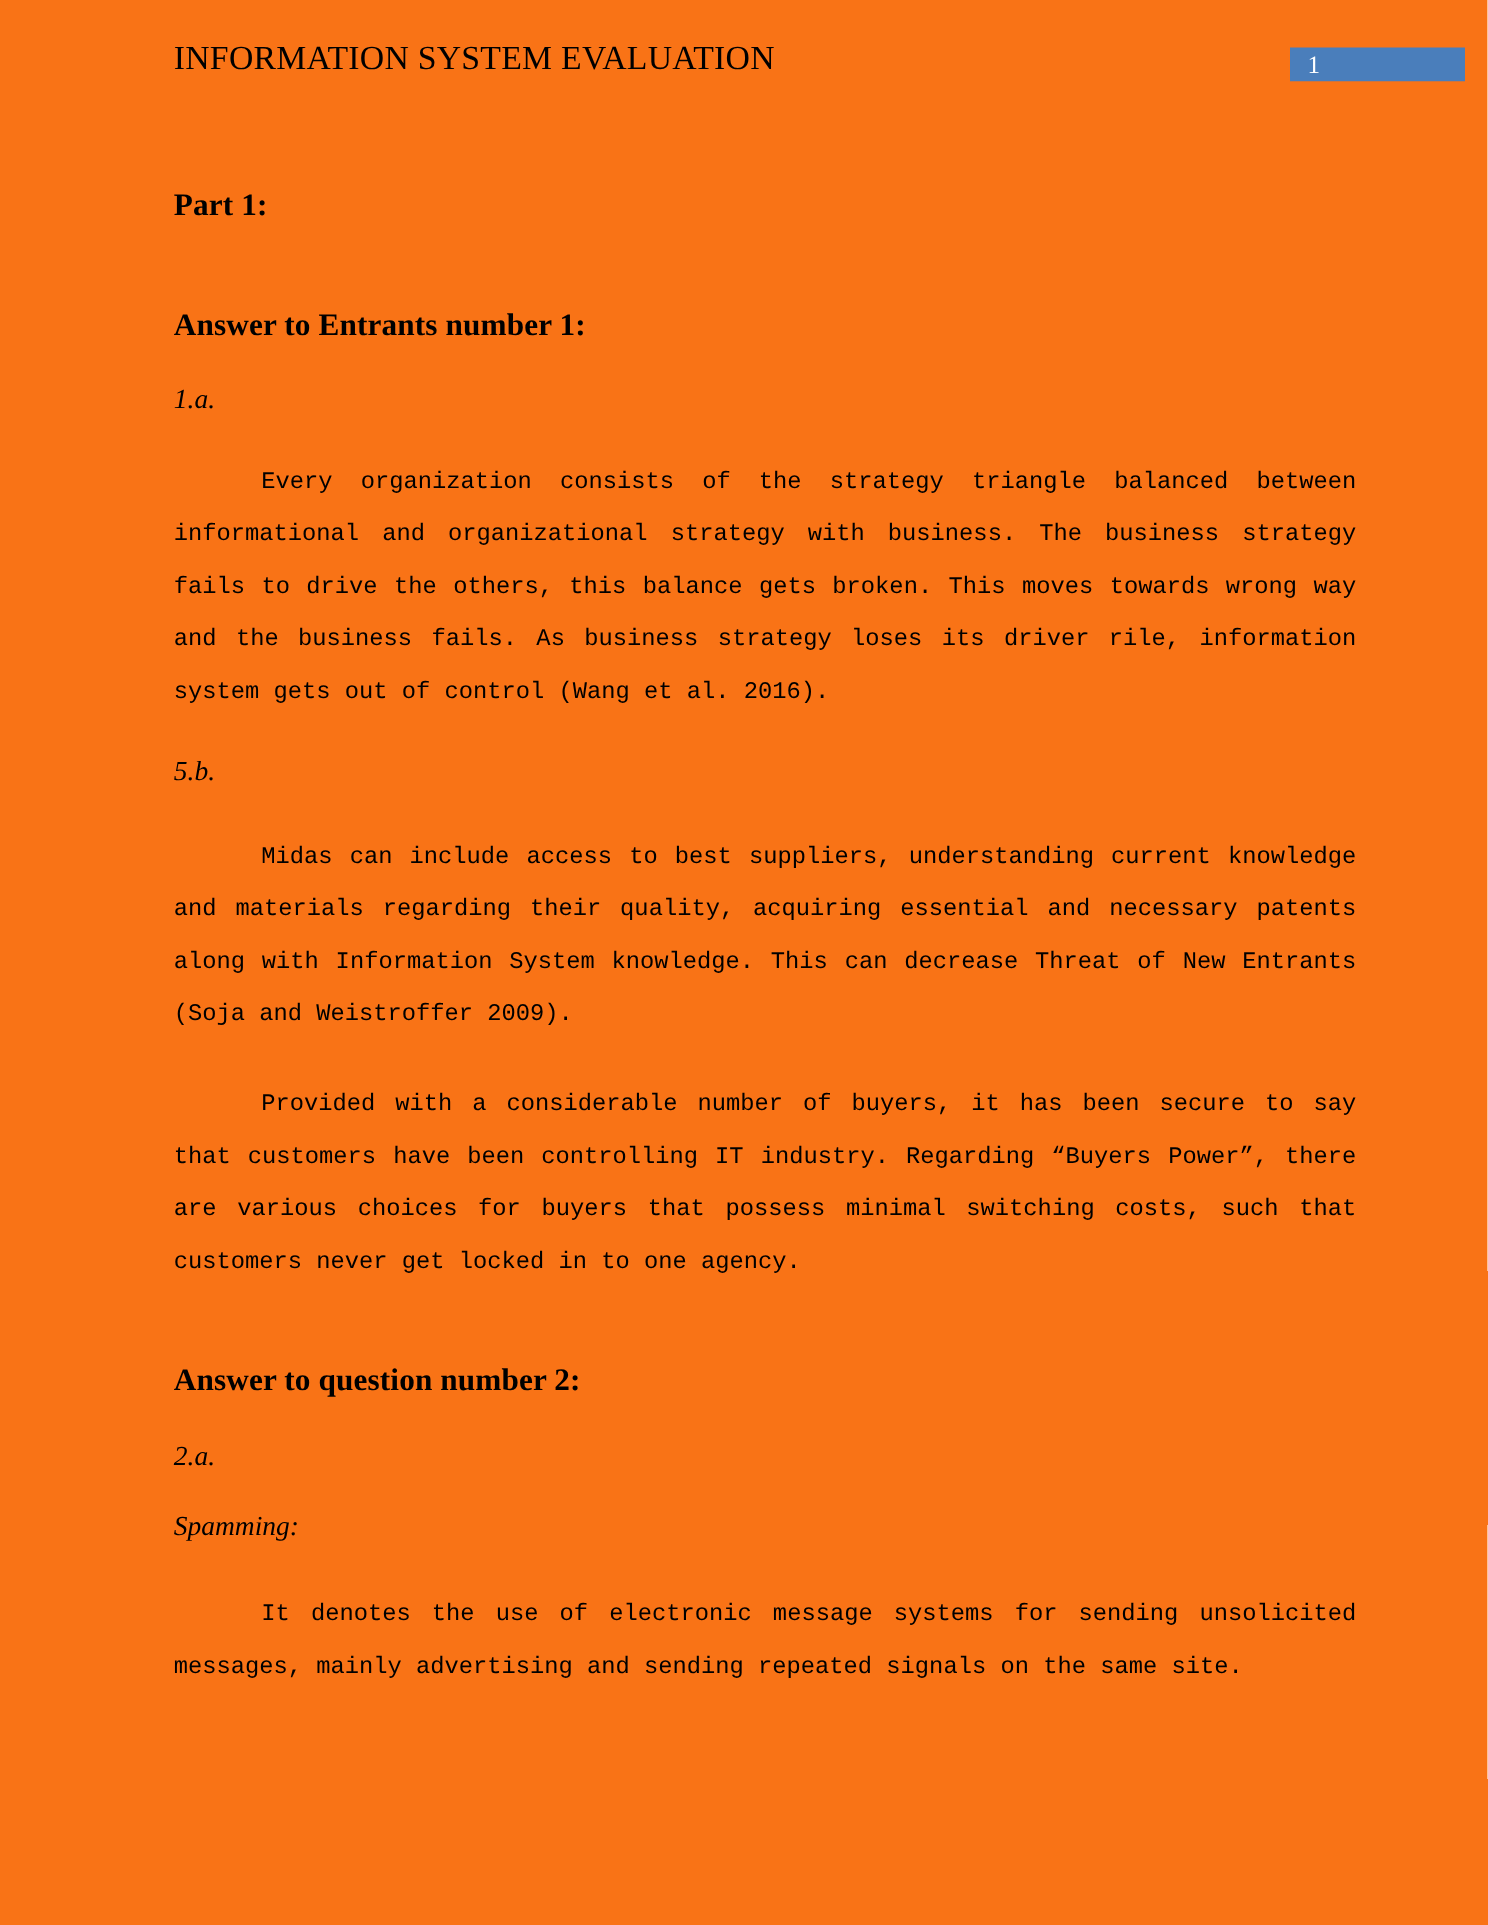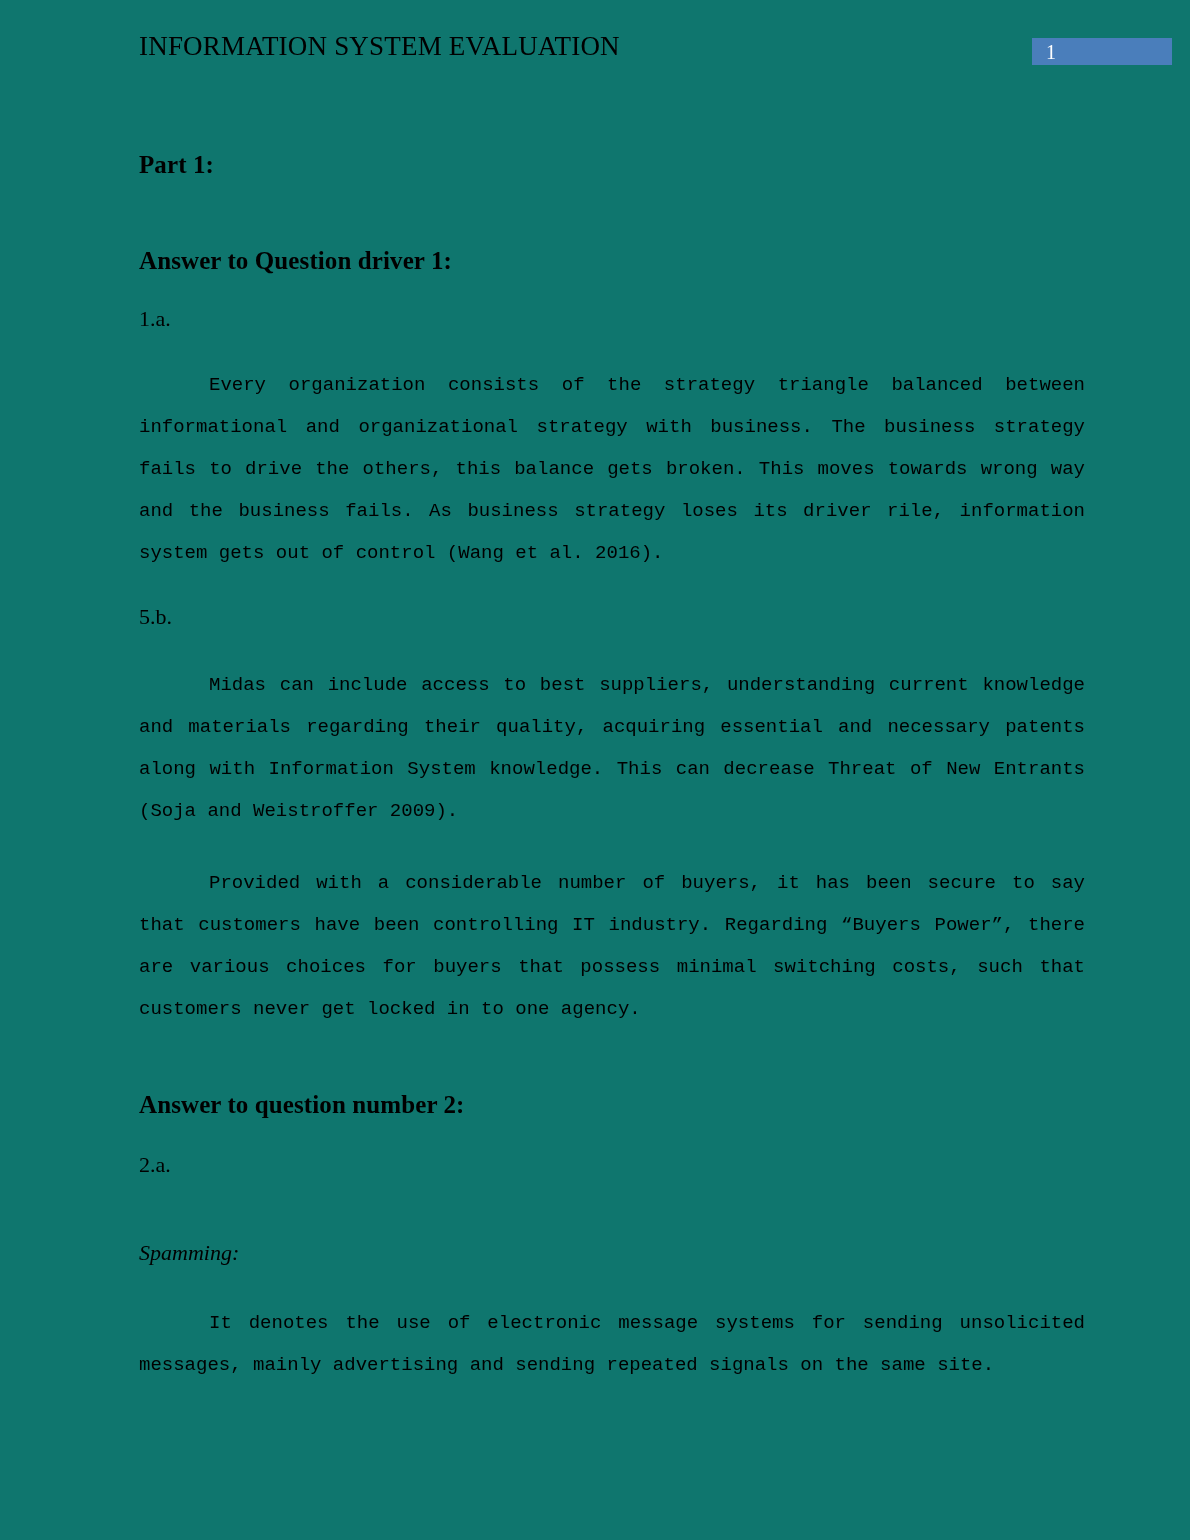--- a/index.html
+++ b/index.html
@@ -8,21 +8,21 @@
     background: #ffffff;
   }
   body {
     font-family: "Liberation Serif", "DejaVu Serif", serif;
     color: #000000;
   }
   .page {
     position: relative;
     width: 1190px;
     height: 1540px;
-    background: #0f766e;
+    background: #f97316;
     overflow: hidden;
     box-sizing: border-box;
   }
   
   .doc-header {
     position: absolute;
     left: 0;
     top: 0;
     width: 1190px;
     height: 96px;
@@ -75,24 +75,24 @@
     font-family: Liberation Mono, monospace;
   }
   p.para.indented {
     text-indent: 70px;
   }
   p.label {
     font-size: 22px;
     line-height: 30px;
     margin: 0;
     text-align: left;
+    font-style: italic;
   }
   p.label.italic {
     font-style: italic;
-    margin-top: 32px;
   }
   
   .sp-part-top      { height: 150px; }
   .sp-after-part    { height: 66px; }
   .sp-after-h1      { height: 28px; }
   .sp-after-1a      { height: 30px; }
   .sp-after-p1      { height: 28px; }
   .sp-after-1b      { height: 32px; }
   .sp-after-p2      { height: 30px; }
   .sp-after-p3      { height: 60px; }
@@ -113,21 +113,21 @@
   </div>
 
   <div class="body-col">
 
     <div class="sp-part-top"></div>
 
     <h2 class="heading">Part 1:</h2>
 
     <div class="sp-after-part"></div>
 
-    <h2 class="heading">Answer to Question driver 1:</h2>
+    <h2 class="heading">Answer to Entrants number 1:</h2>
 
     <div class="sp-after-h1"></div>
 
     <p class="label">1.a.</p>
 
     <div class="sp-after-1a"></div>
 
     <p class="para indented">Every organization consists of the strategy triangle balanced between informational and organizational strategy with business. The business strategy fails to drive the others, this balance gets broken. This moves towards wrong way and the business fails. As business strategy loses its driver rile, information system gets out of control (Wang et al. 2016).</p>
 
     <div class="sp-after-p1"></div>

